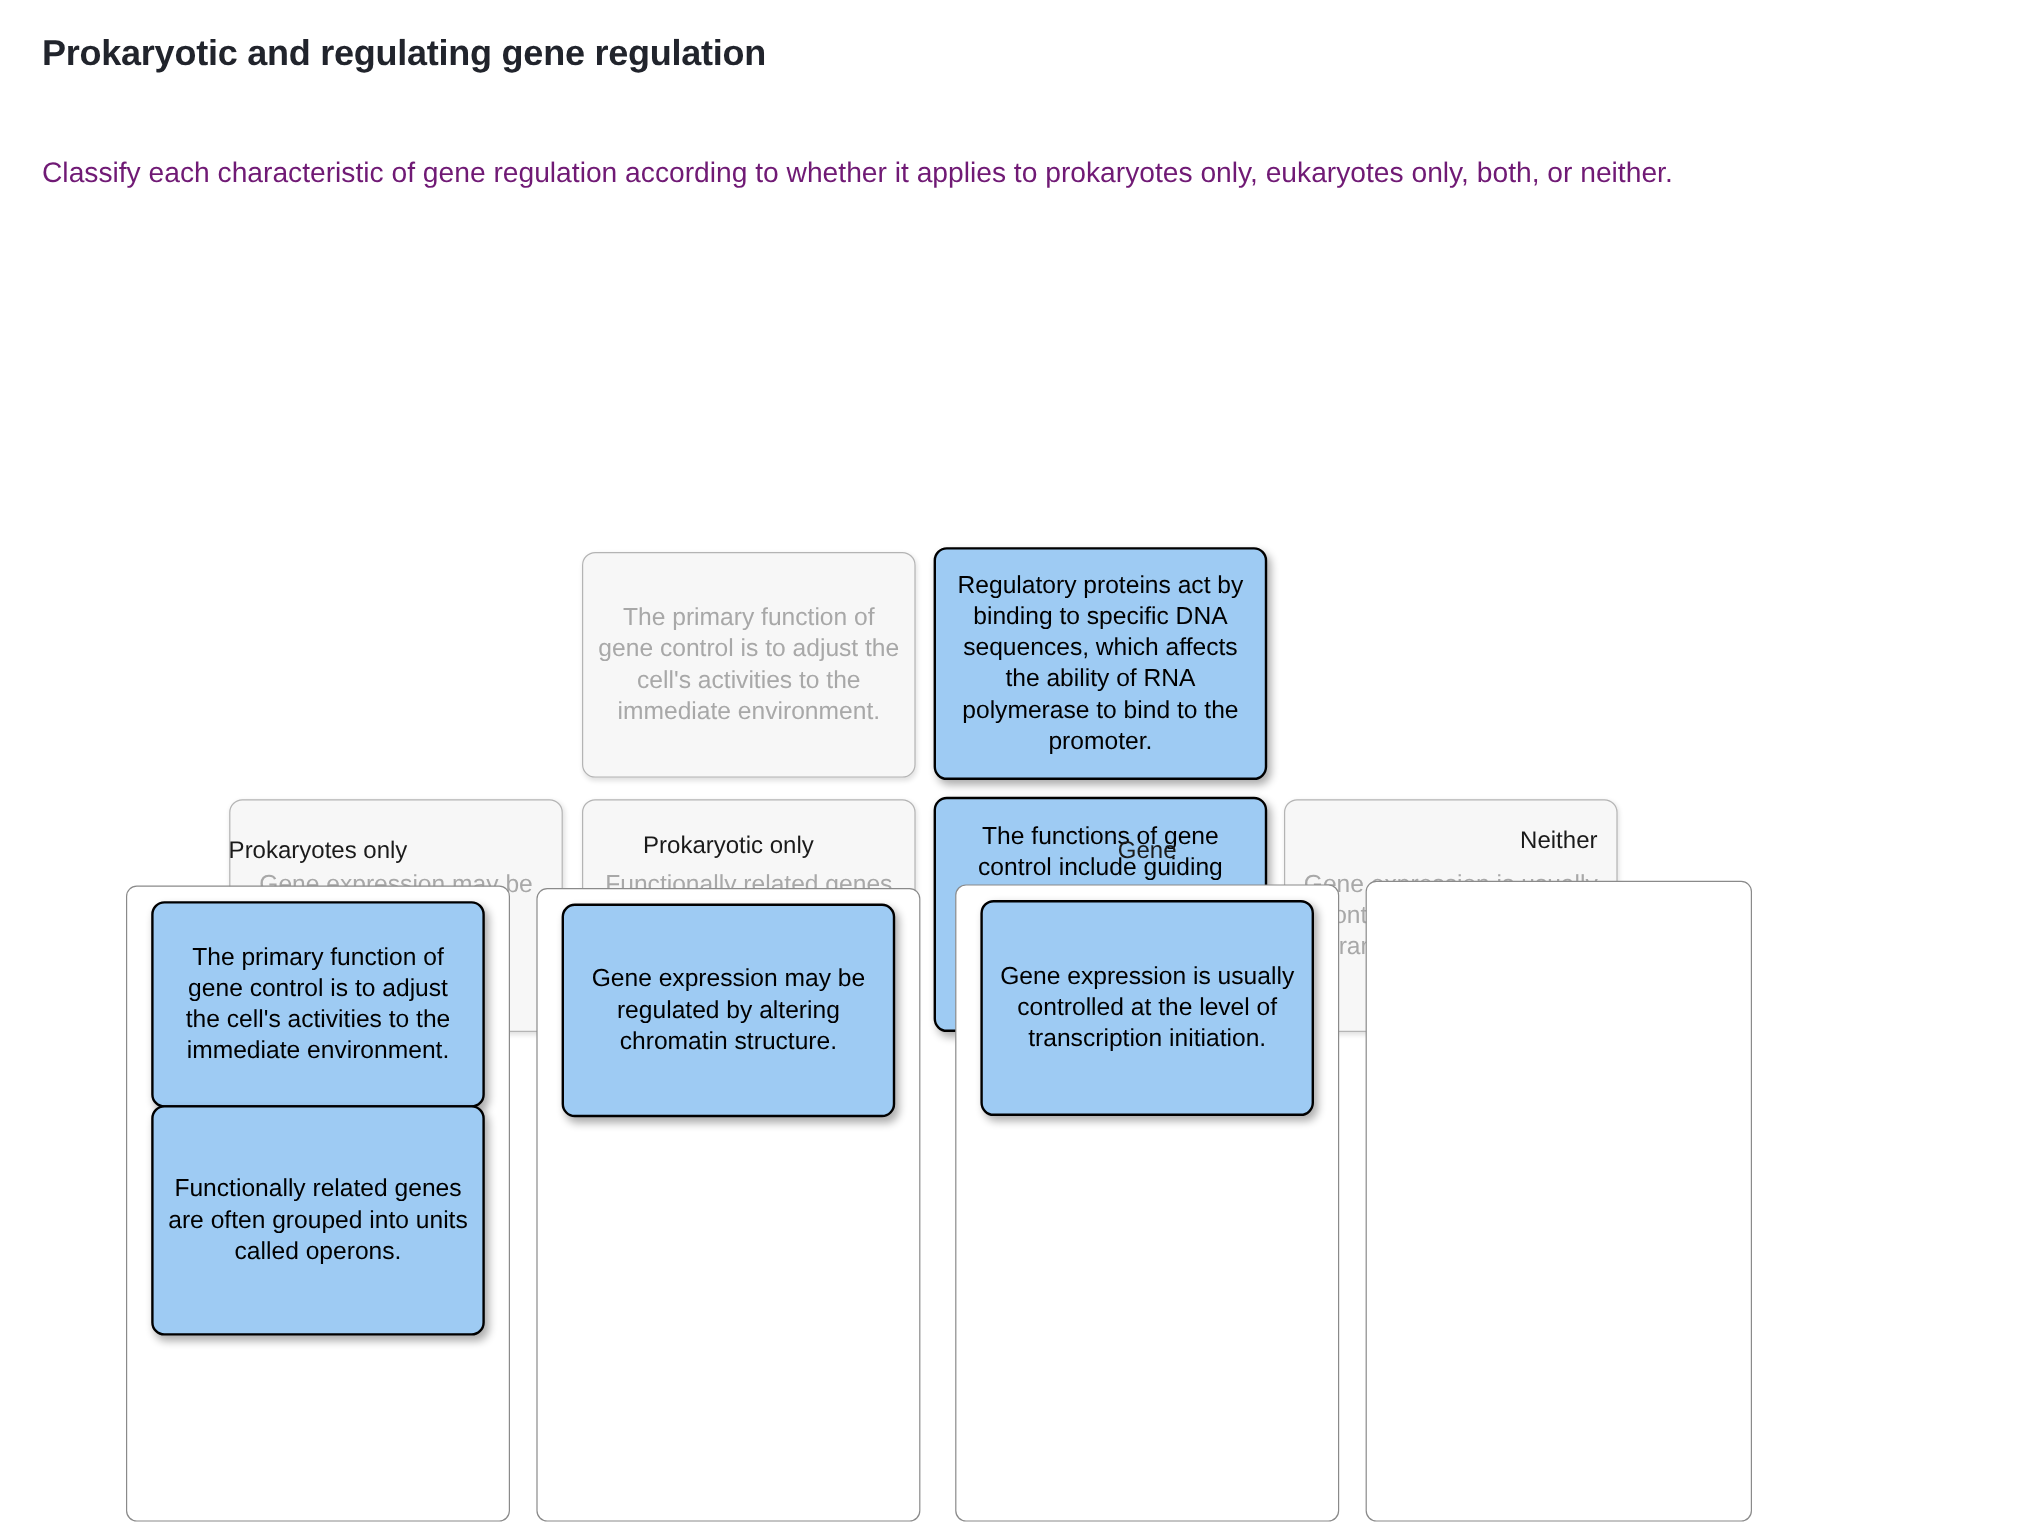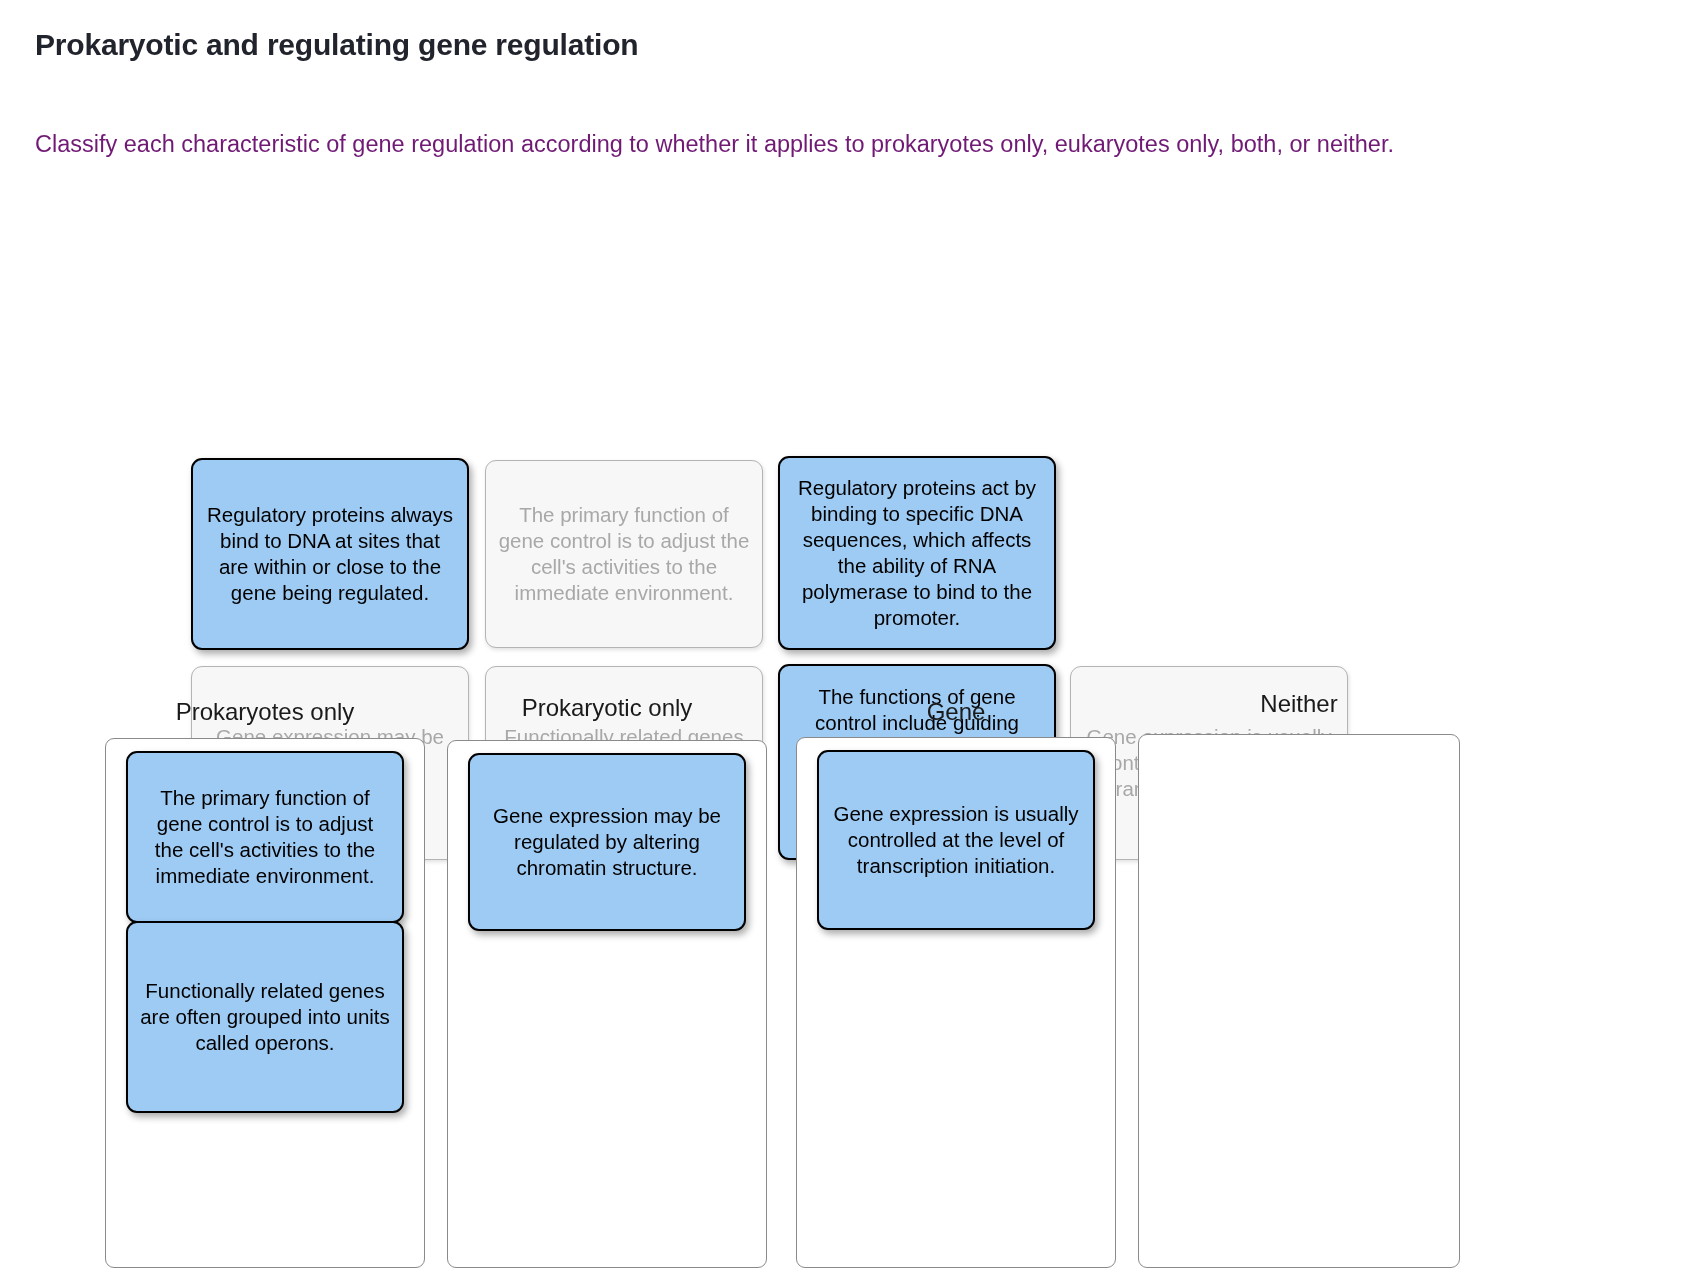--- a/index.html
+++ b/index.html
@@ -90,21 +90,21 @@
     height: 578px;
   }
   .zone-col {
     position: absolute;
     top: 0;
   }
   .zone-label {
     position: absolute;
     width: 100%;
     text-align: center;
-    font-size: 24px;
+    font-size: 20px;
     color: #1a1a1a;
     white-space: nowrap;
   }
   .zone-box {
     position: absolute;
     box-sizing: border-box;
     background: #ffffff;
     border: 1.6px solid #8a8a8a;
     border-radius: 9px;
   }
@@ -162,21 +162,20 @@
 </style>
 </head>
 <body>
 
 <div id="page-title">Prokaryotic and regulating gene regulation</div>
 
 <div id="instruction">Classify each characteristic of gene regulation according to whether it applies to prokaryotes only, eukaryotes only, both, or neither.</div>
 
 <div id="card-bank">
 
-  <div class="bank-card active c1">Regulatory proteins always bind to DNA at sites that are within or close to the gene being regulated.</div>
 
   <div class="bank-card used c2">The primary function of gene control is to adjust the cell's activities to the immediate environment.</div>
 
   <div class="bank-card active c3">Regulatory proteins act by binding to specific DNA sequences, which affects the ability of RNA polymerase to bind to the promoter.</div>
 
 
   <div class="bank-card used c5">Gene expression may be regulated by altering chromatin structure.</div>
 
   <div class="bank-card used c6">Functionally related genes are often grouped into units called operons.</div>
 

